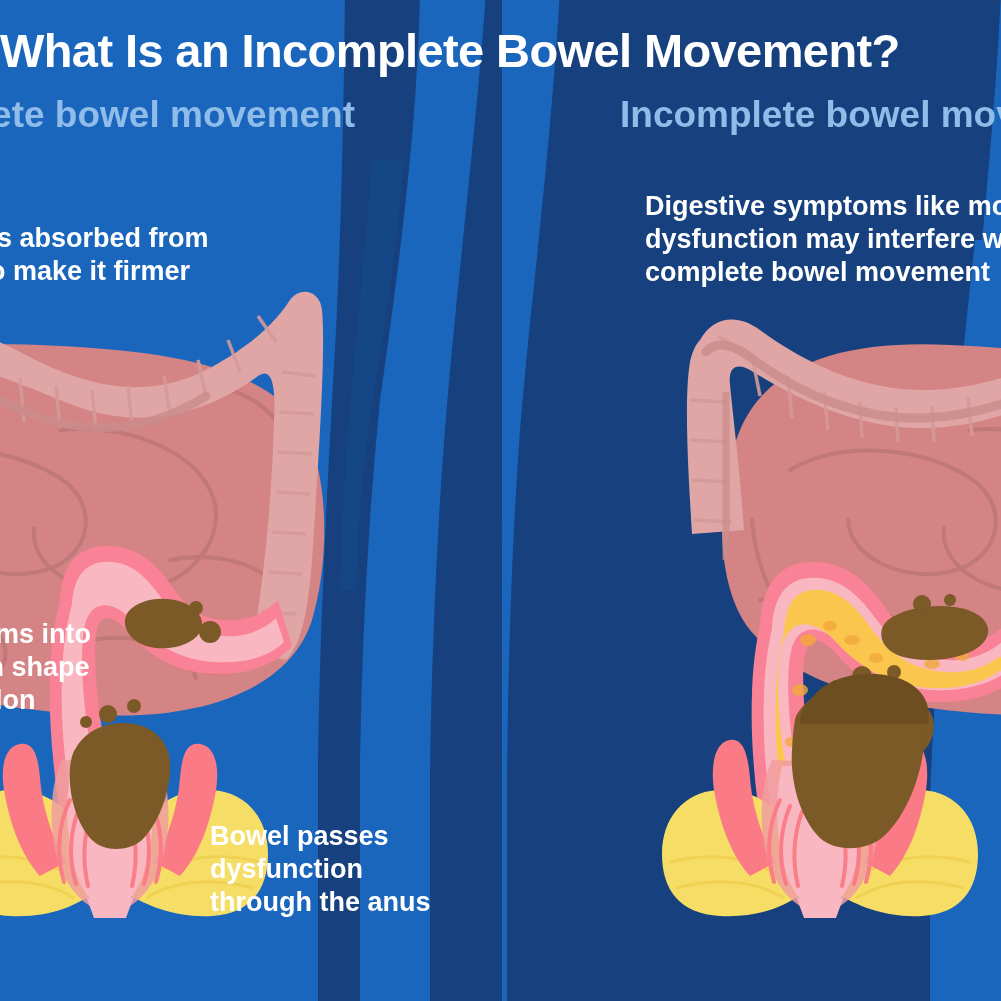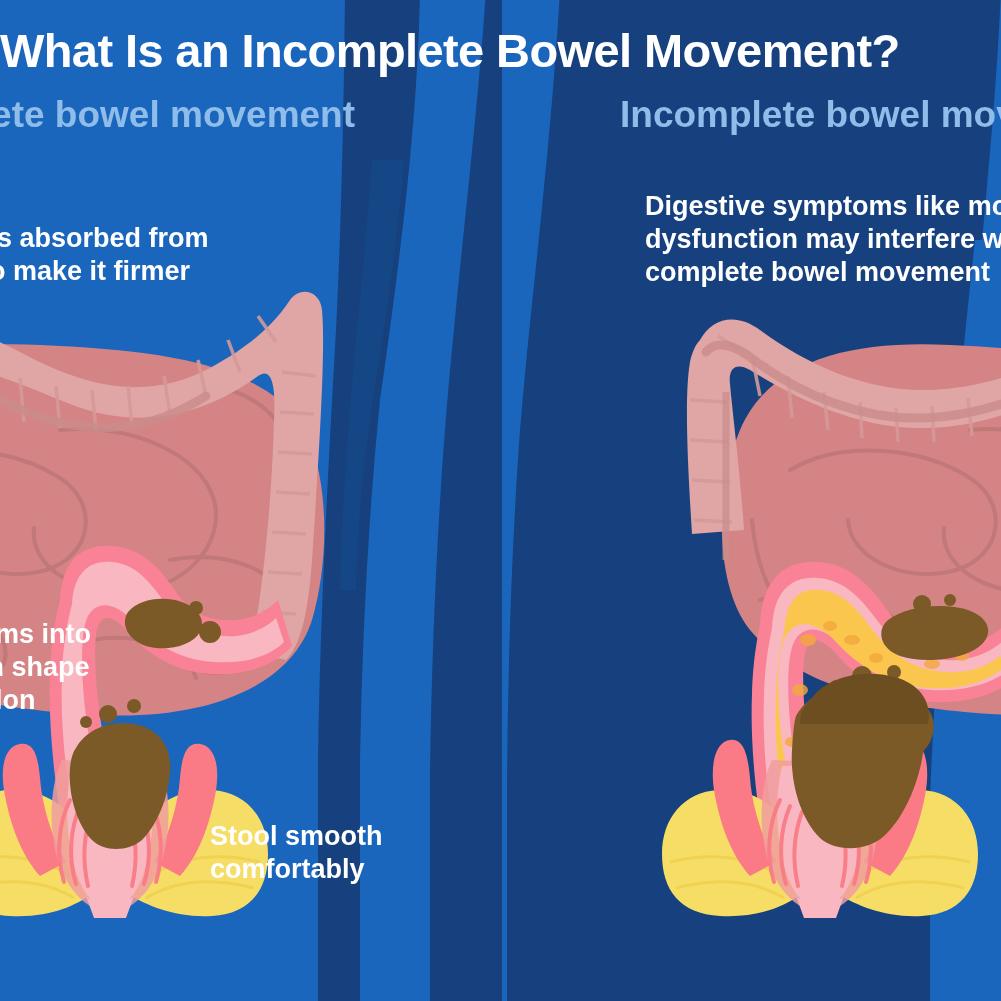--- a/index.html
+++ b/index.html
@@ -298,22 +298,23 @@
     <span>stool to make it firmer</span>
   </div>
 
   <div class="callout callout-shape">
     <span>Stool forms into</span>
     <span>a smooth shape</span>
     <span>in the colon</span>
   </div>
 
   <div class="callout callout-anus">
-    <span>Stool smooth</span>
-    <span>comfortably</span>
+    <span>Bowel passes</span>
+    <span>dysfunction</span>
+    <span>through the anus</span>
   </div>
 
   <div class="callout callout-digestive">
     <span>Digestive symptoms like motility</span>
     <span>dysfunction may interfere with a</span>
     <span>complete bowel movement</span>
   </div>
 
 </div>
 

